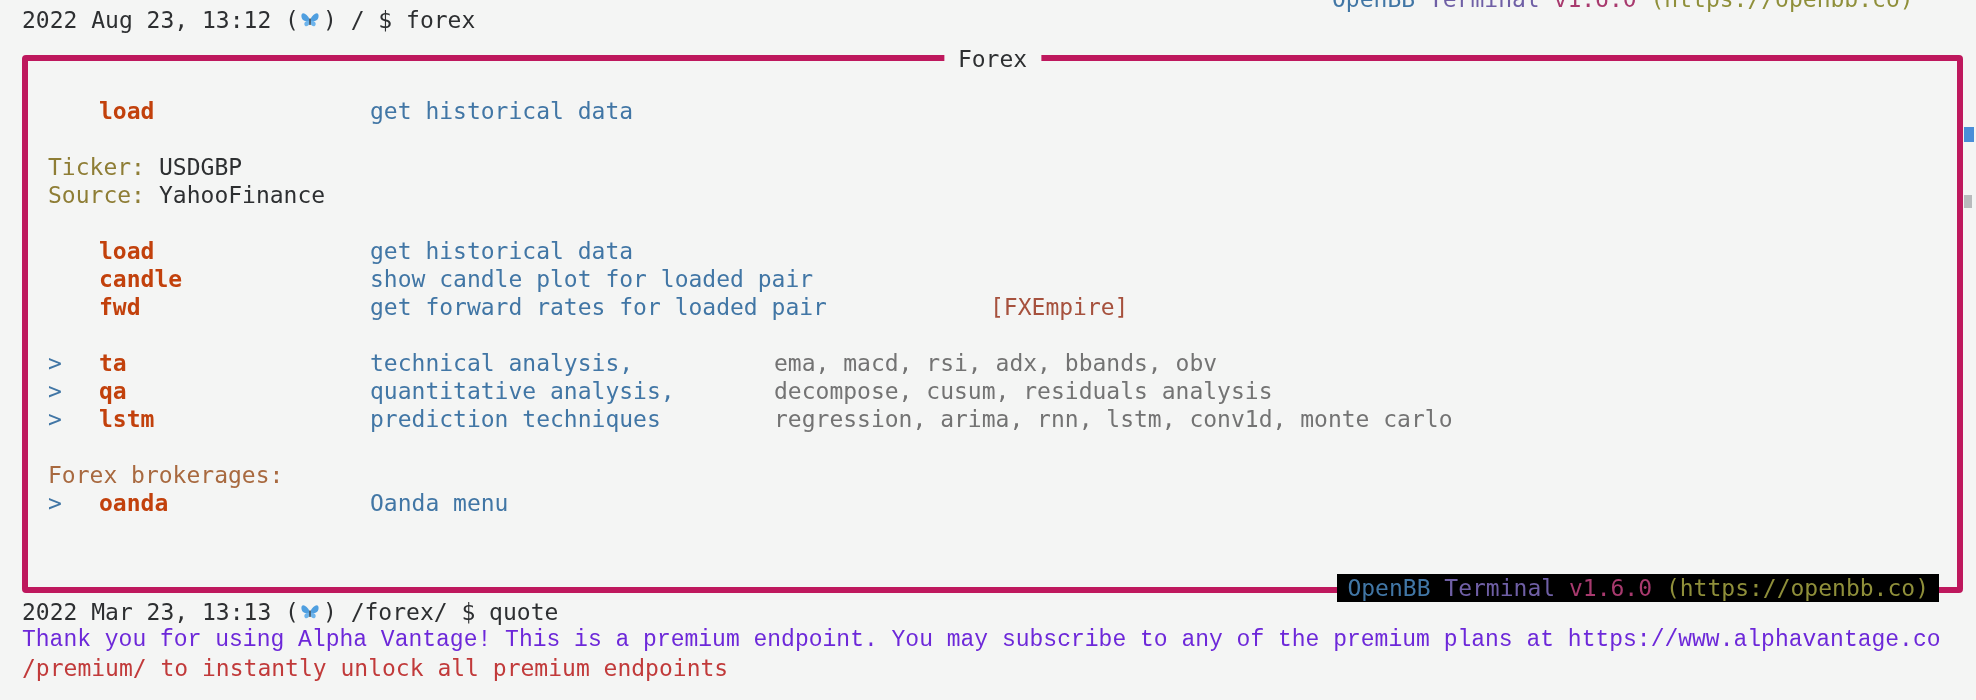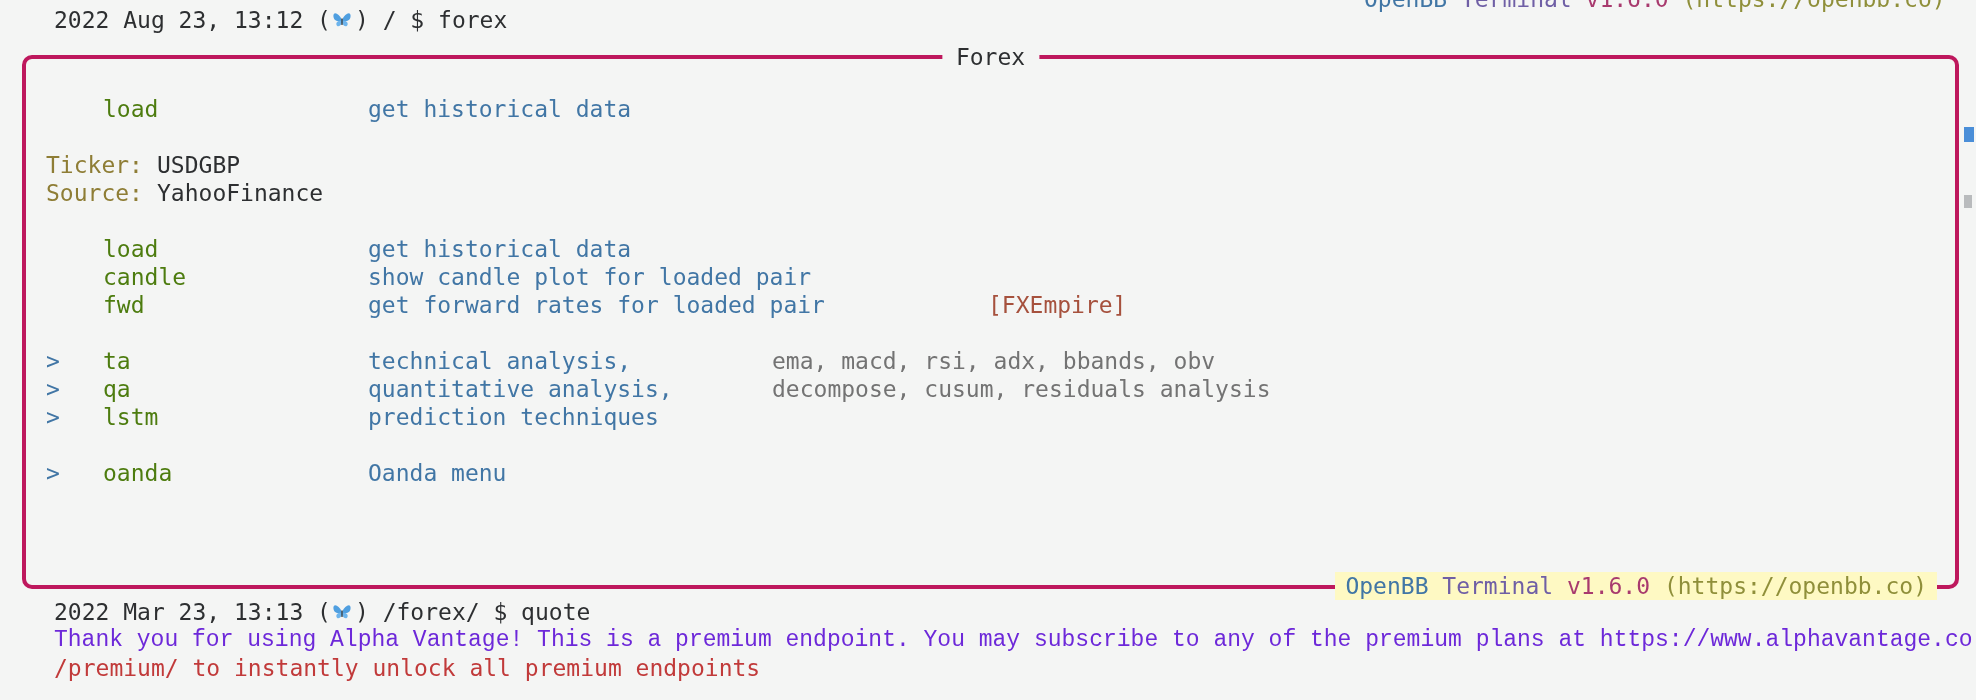--- a/index.html
+++ b/index.html
@@ -3,46 +3,46 @@
 <meta charset="utf-8">
 <style>
   html,body{margin:0;padding:0;}
   body{
     width:1976px;height:700px;overflow:hidden;
     background:#f4f5f4;
     font-family:"DejaVu Sans Mono", monospace;
     font-size:23px;line-height:28px;color:#2d2f31;
   }
   .screen{position:relative;width:1976px;height:700px;overflow:hidden;}
-  .line{position:absolute;white-space:pre;margin-left:32px;}
+  .line{position:absolute;white-space:pre;}
   
   .header-clip{top:-15px;left:1332px;}
   
   .prompt-top{top:6px;left:22px;}
   .prompt-bottom{top:598px;left:22px;}
   .err1{top:626px;left:22px;color:#6d28d9;font-family:Liberation Mono, monospace;}
   .err2{top:654px;left:22px;color:#c13a3a;}
   
   .panel{
     position:absolute;left:22px;top:55px;width:1929px;height:526px;
-    border:4px solid #be185d;border-radius:10px;text-align:right;
+    border:6px solid #be185d;border-radius:4px;text-align:right;
   }
   .panel-title{
     position:absolute;top:-16px;left:50%;transform:translateX(-50%);
     background:#f4f5f4;padding:0 14px;color:#2d2f31;
   }
   .panel-footer{
     position:absolute;bottom:-15px;right:18px;
-    background:#fef9c3;padding:0 10px;white-space:pre;
+    background:#000000;padding:0 10px;white-space:pre;
   }
   .rows{position:absolute;left:0;top:36px;right:0;}
   .row{position:relative;height:28px;}
   .row span{position:absolute;white-space:pre;}
   .col-chevron{left:20px;color:#4176a5;}
-  .col-cmd{left:77px;color:#4d7c0f;}
+  .col-cmd{left:71px;color:#c2410c;font-weight:bold;}
   .col-desc{left:342px;color:#4176a5;}
   .col-extra{left:746px;color:#737373;}
   .col-src{left:962px;color:#a6513d;}
   .col-key{left:20px;color:#8e7d35;}
   .col-val{left:131px;color:#2d2f31;}
   .col-section{left:20px;color:#a8693f;}
   
   .c-app{color:#4176a5;}
   .c-product{color:#6f5fa5;}
   .c-version{color:#a83a6e;}
@@ -110,22 +110,26 @@
       <div class="row">
           <span class="col-chevron">&gt;</span>
           <span class="col-cmd">qa</span>
           <span class="col-desc">quantitative analysis,</span>
           <span class="col-extra">decompose, cusum, residuals analysis</span>
         </div>
       <div class="row">
           <span class="col-chevron">&gt;</span>
           <span class="col-cmd">lstm</span>
           <span class="col-desc">prediction techniques</span>
+          <span class="col-extra">regression, arima, rnn, lstm, conv1d, monte carlo</span>
         </div>
       <div class="row"></div>
+      <div class="row">
+          <span class="col-section">Forex brokerages:</span>
+        </div>
       <div class="row">
           <span class="col-chevron">&gt;</span>
           <span class="col-cmd">oanda</span>
           <span class="col-desc">Oanda menu</span>
         </div>
     </div>
 
     <span class="panel-footer"><span class="c-app">OpenBB </span><span class="c-product">Terminal </span><span class="c-version">v1.6.0 </span><span class="c-url">(https://openbb.co)</span></span>
   </div>
 

